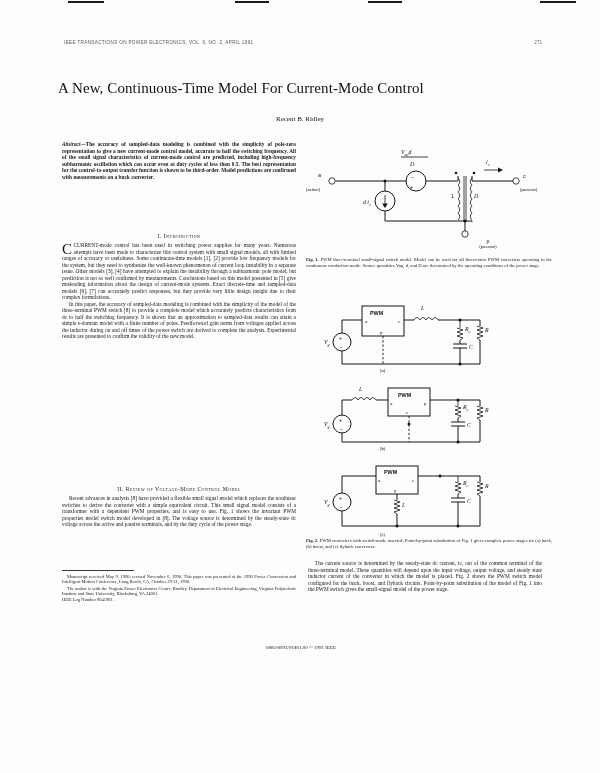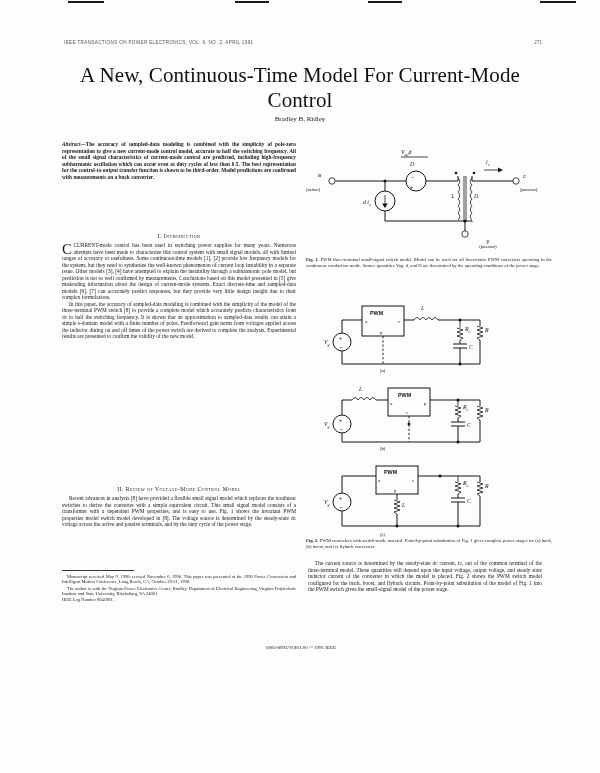--- a/index.html
+++ b/index.html
@@ -20,22 +20,22 @@
     white-space:nowrap;
     filter:blur(.28px);opacity:.8;
   }
   .page-num{
     position:absolute;right:58px;top:40px;
     font-family:"Liberation Sans",sans-serif;font-size:4.6px;color:#3a3a3a;
     filter:blur(.3px);opacity:.8;
   }
 
   .title{
-    position:absolute;left:58px;top:63px;width:484px;
-    text-align:center;font-size:21px;line-height:25px;
+    position:absolute;left:58px;top:76px;width:484px;
+    font-size:15px;line-height:25px;
     color:#101010;letter-spacing:.1px;
   }
   .author{
     position:absolute;left:58px;top:115px;width:484px;
     text-align:center;font-size:7px;color:#161616;
     filter:blur(.15px);
   }
 
   .col{position:absolute;width:234px;text-align:justify;color:#171717;}
   .col-l{left:62px;}
@@ -104,21 +104,21 @@
   <div class="crop" style="left:235px;top:1px;width:34px;"></div>
   <div class="crop" style="left:368px;top:1px;width:34px;"></div>
   <div class="crop" style="left:540px;top:1px;width:36px;"></div>
 
   <div class="sheet">
 
     <div class="journal-head">IEEE TRANSACTIONS ON POWER ELECTRONICS, VOL. 6, NO. 2, APRIL 1991</div>
     <div class="page-num">271</div>
 
     <div class="title">A New, Continuous-Time Model For Current-Mode Control</div>
-    <div class="author">Bradley B. Ridley</div>
+    <div class="author">Recent B. Ridley</div>
 
     <div class="col col-l abstract">
       <span class="lead">Abstract—</span><span>The accuracy of sampled-data modeling is combined with the simplicity of pole-zero representation to give a new current-mode control model, accurate to half the switching frequency. All of the small signal characteristics of current-mode control are predicted, including high-frequency subharmonic oscillation which can occur even at duty cycles of less than 0.5. The best representation for the control-to-output transfer function is shown to be third-order. Model predictions are confirmed with measurements on a buck converter.</span>
     </div>
 
     <div class="col col-l" style="top:225px;">
       <div class="sec-head">
         <span class="sc">I.</span>
         <span class="sc">Introduction</span>
       </div>

